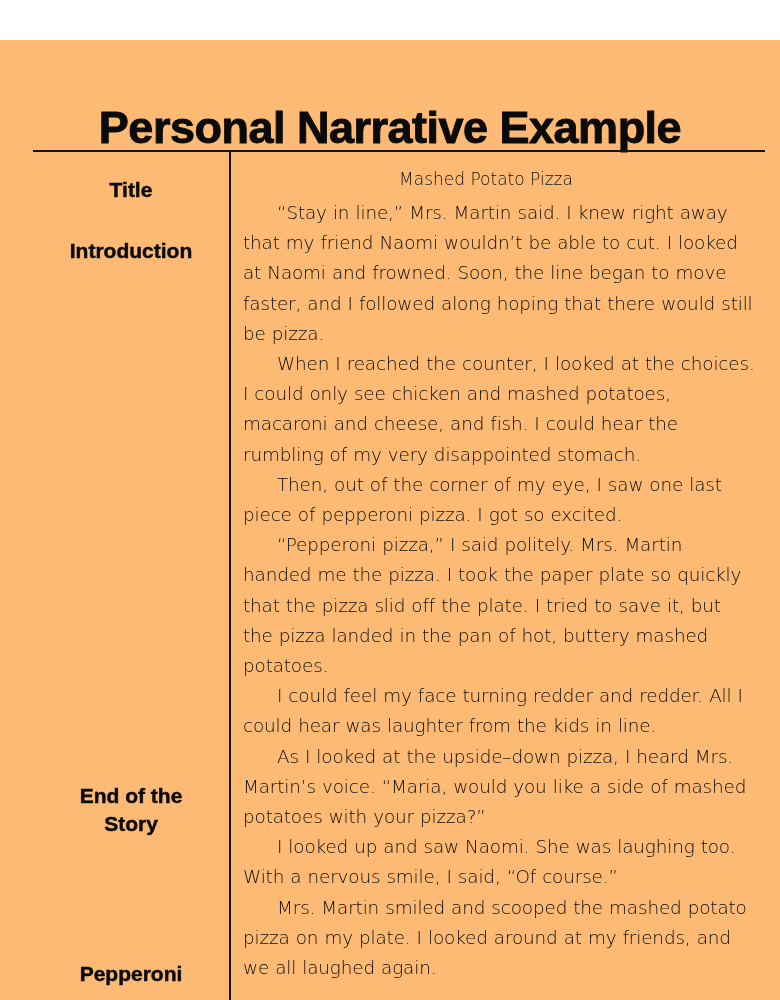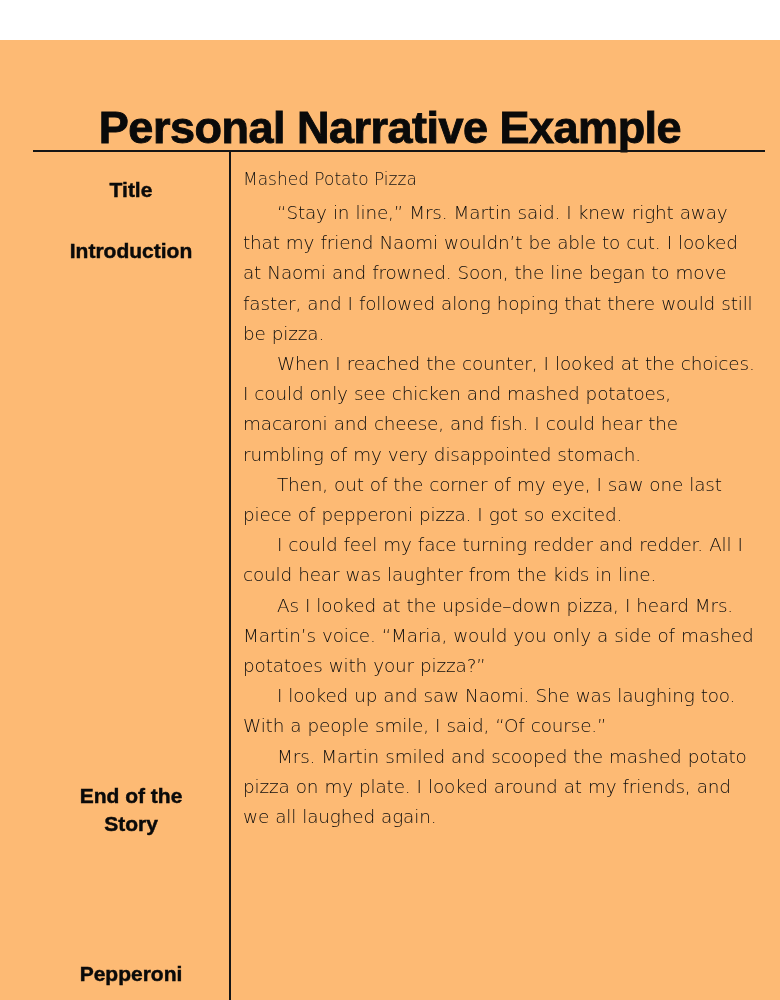--- a/index.html
+++ b/index.html
@@ -76,21 +76,21 @@
   }
 
   
   #essay-column {
     position: absolute;
     left: 243px;
     top: 126px;
     width: 512px;
   }
   #essay-title {
-    text-align: left;
+    text-align: center;
     font-family: "DejaVu Sans", sans-serif;
     font-size: 17px;
     line-height: 26px;
     font-weight: 300;
     color: #121212;
     margin-bottom: 6px;
     padding-right: 26px;
   }
   .para {
     font-family: "DejaVu Sans", sans-serif;
@@ -121,20 +121,21 @@
       <div class="section-label" style="top: 630px;">End of the<br>Story</div>
       <div class="section-label" style="top: 808px;">Pepperoni</div>
     </div>
 
   <div id="essay-column">
     <div id="essay-title">Mashed Potato Pizza</div>
     <div id="essay-body">
         <p class="para">“Stay in line,” Mrs. Martin said.  I knew right away that my friend Naomi wouldn’t be able to cut.  I looked at Naomi and frowned.  Soon, the line began to move faster, and I followed along hoping that there would still be pizza.</p>
         <p class="para">When I reached the counter, I looked at the choices. I could only see chicken and mashed potatoes, macaroni and cheese, and fish.  I could hear the rumbling of my very disappointed stomach.</p>
         <p class="para">Then, out of the corner of my eye, I saw one last piece of pepperoni pizza.  I got so excited.</p>
+        <p class="para">“Pepperoni pizza,” I said politely. Mrs. Martin handed me the pizza.  I took the paper plate so quickly that the pizza slid off the plate.  I tried to save it, but the pizza landed in the pan of hot, buttery mashed potatoes.</p>
         <p class="para">I could feel my face turning redder and redder.  All I could hear was laughter from the kids in line.</p>
-        <p class="para">As I looked at the upside–down pizza, I heard Mrs. Martin’s voice. “Maria, would you only a side of mashed potatoes with your pizza?”</p>
-        <p class="para">I looked up and saw Naomi.  She was laughing too. With a people smile, I said, “Of course.”</p>
+        <p class="para">As I looked at the upside–down pizza, I heard Mrs. Martin’s voice. “Maria, would you like a side of mashed potatoes with your pizza?”</p>
+        <p class="para">I looked up and saw Naomi.  She was laughing too. With a nervous smile, I said, “Of course.”</p>
         <p class="para">Mrs. Martin smiled and scooped the mashed potato pizza on my plate. I looked around at my friends, and we all laughed again.</p>
       </div>
   </div>
 
 </div>
 
 </body></html>

